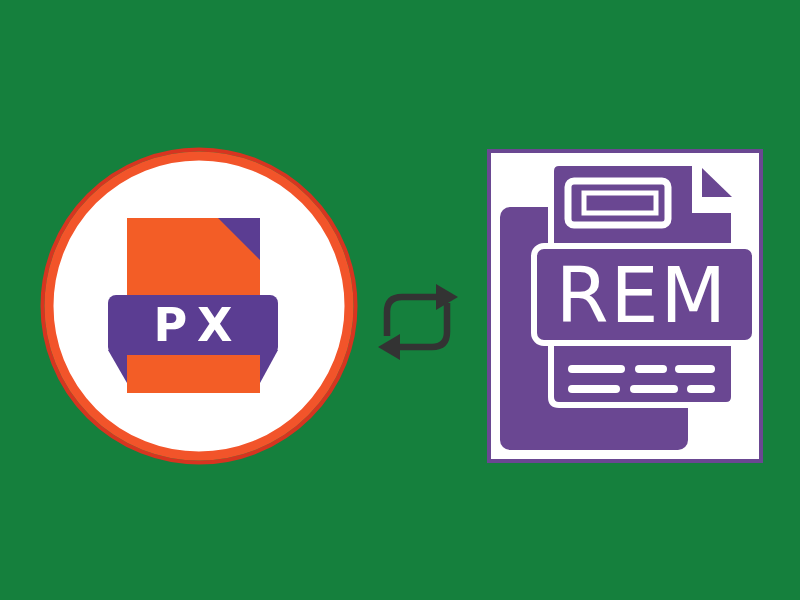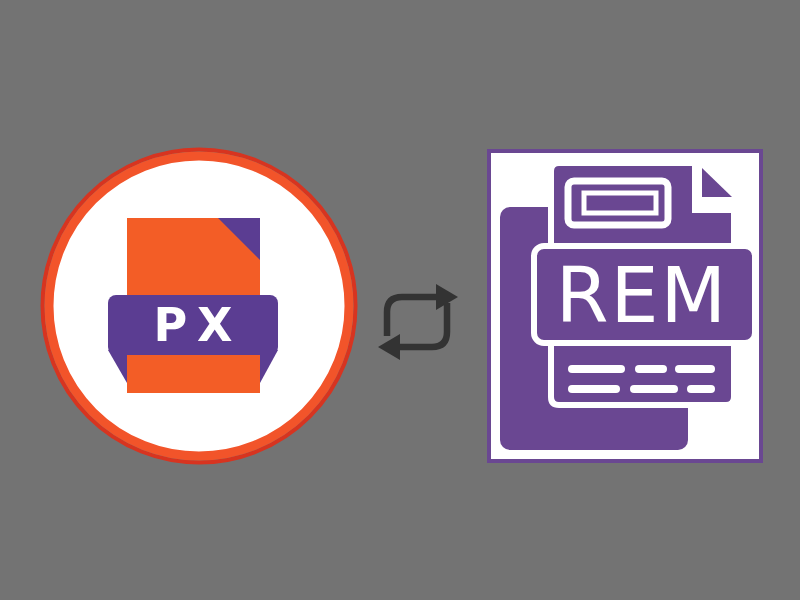--- a/index.html
+++ b/index.html
@@ -8,21 +8,21 @@
     background: #ffffff;
     width: 800px;
     height: 600px;
     overflow: hidden;
     font-family: "DejaVu Sans", sans-serif;
   }
   .stage {
     position: relative;
     width: 800px;
     height: 600px;
-    background: #737373;
+    background: #15803d;
   }
   svg { display: block; }
   .px-label {
     font-family: "DejaVu Sans", sans-serif;
     font-weight: bold;
     font-size: 46px;
     letter-spacing: 10px;
   }
   .rem-label {
     font-family: "DejaVu Sans", sans-serif;

